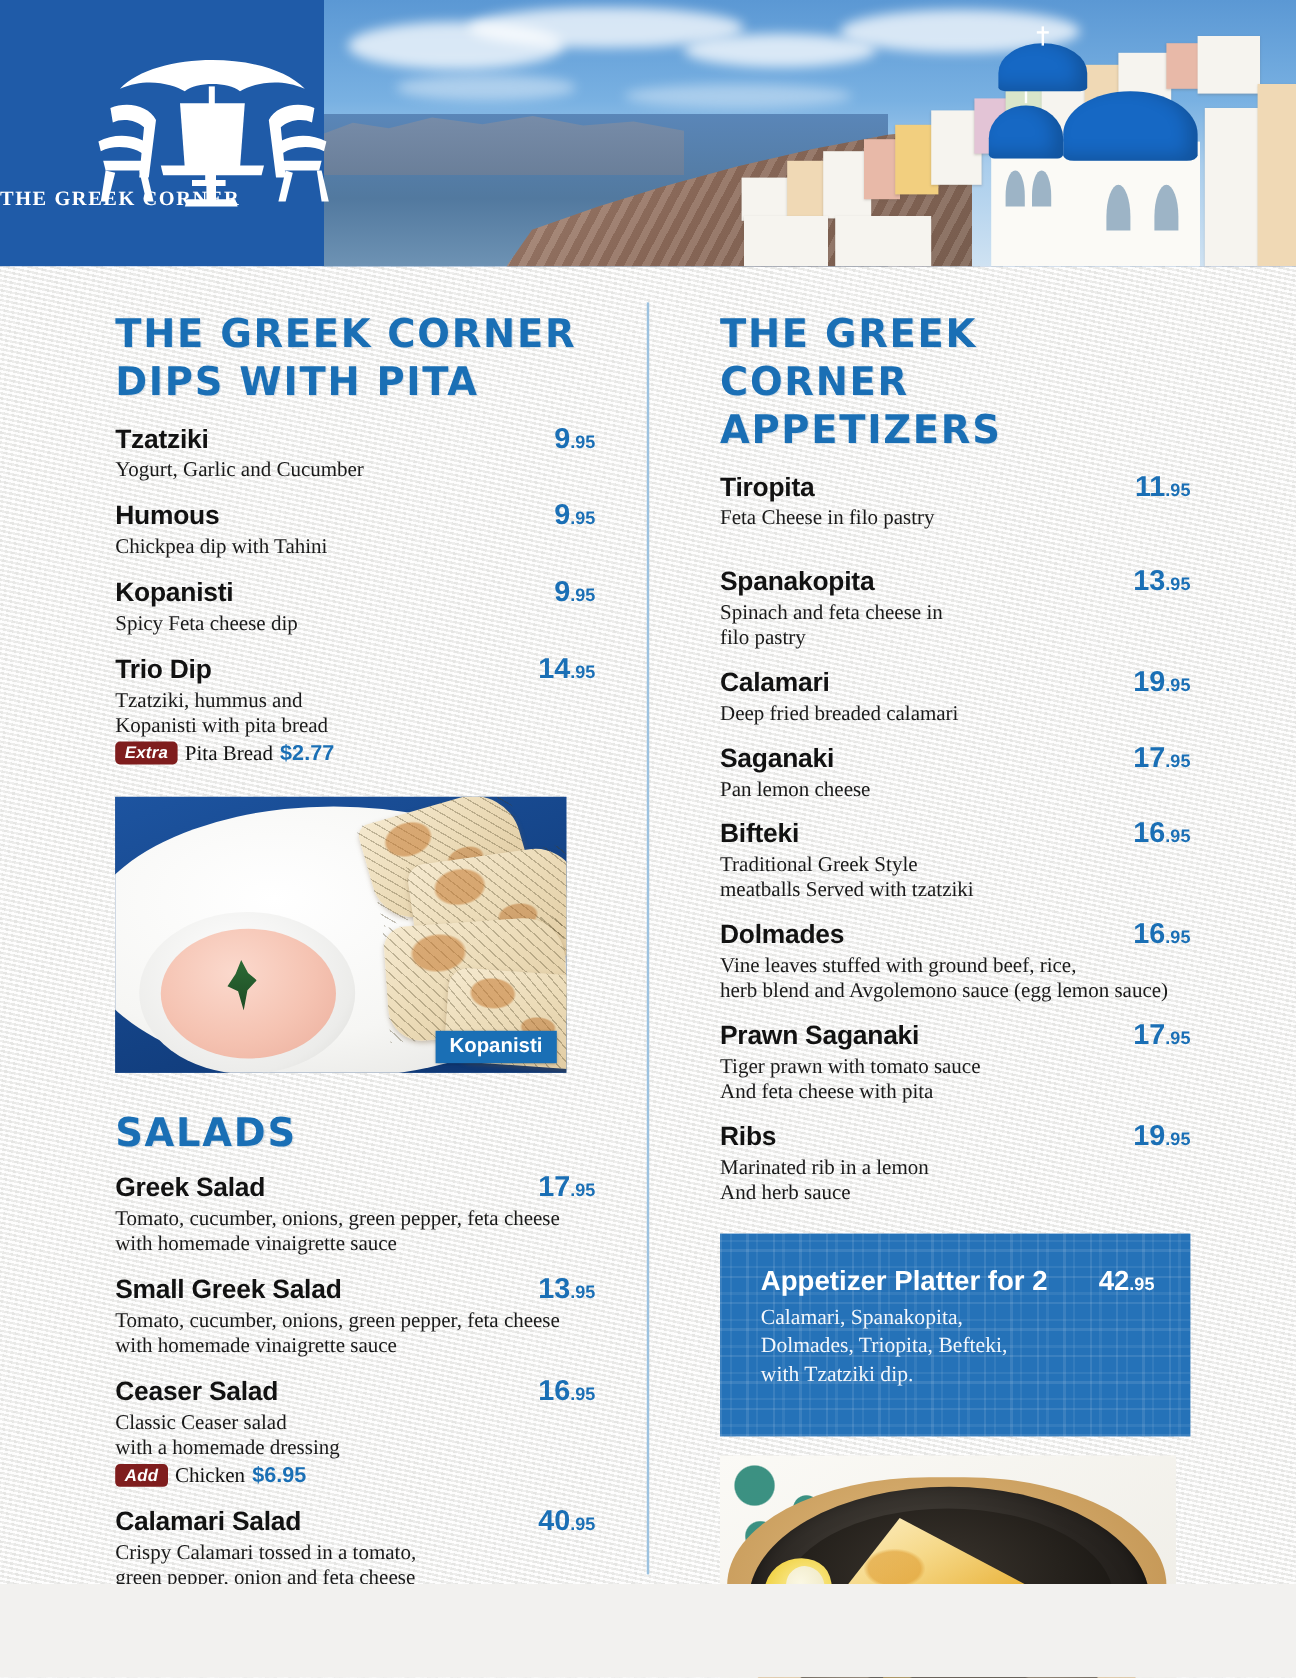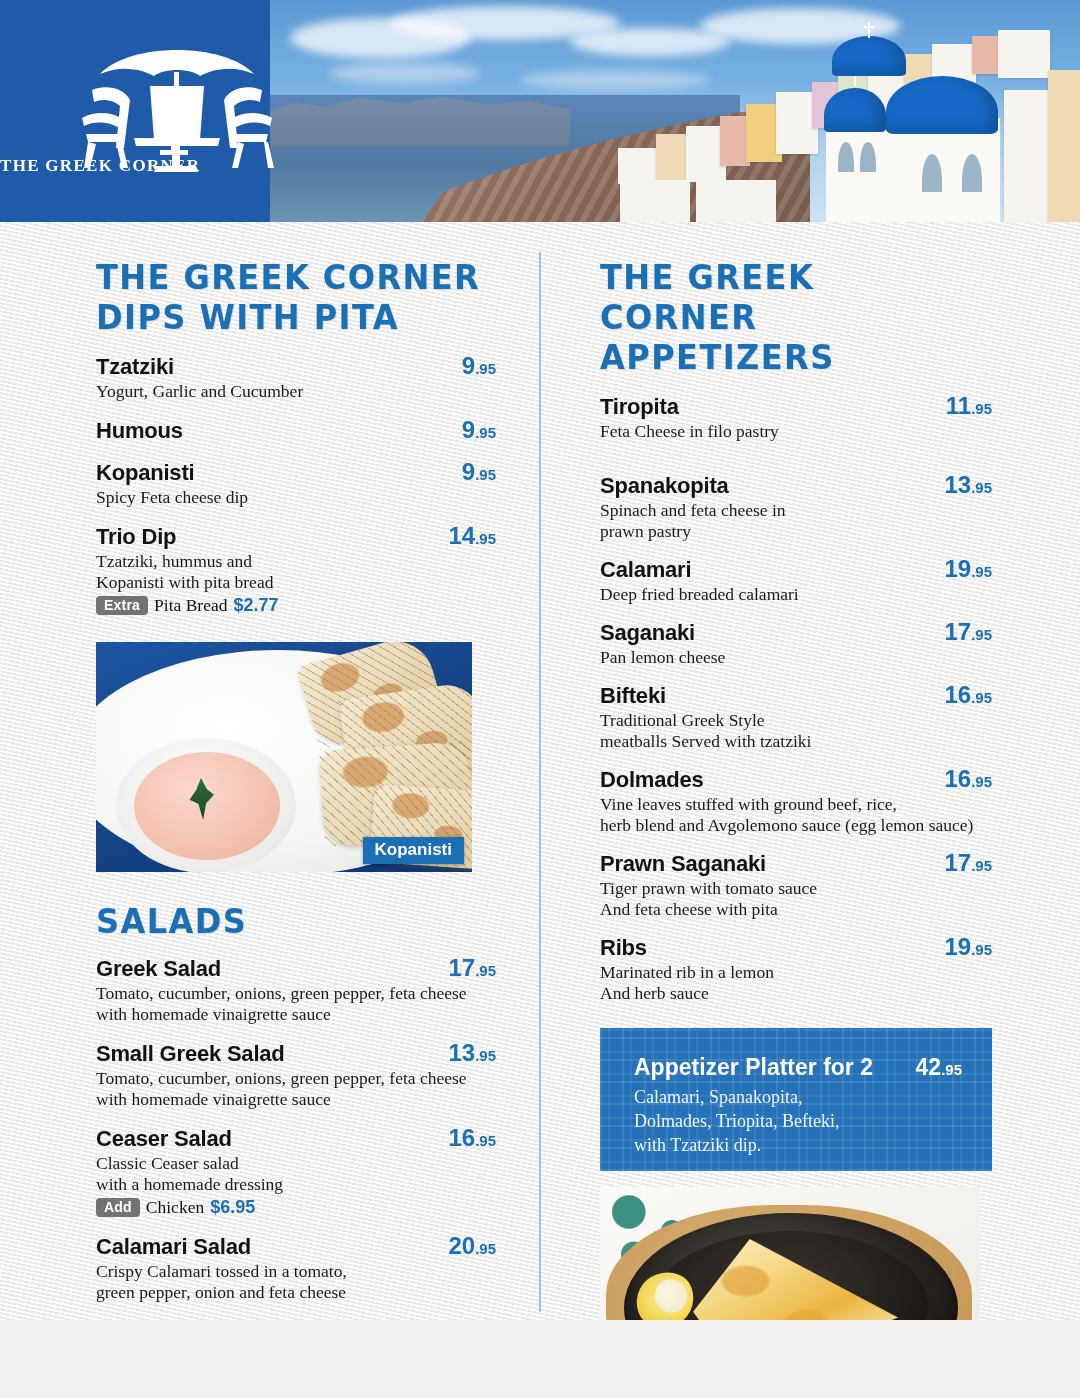--- a/index.html
+++ b/index.html
@@ -106,30 +106,30 @@
   .price .cents { font-size:15px; }
   .item-desc {
     font-family:"Liberation Serif", serif;
     font-size:17.5px; line-height:21px; color:#1a1a1a; margin-top:1px;
   }
   .extra-line {
     font-family:"Liberation Serif", serif; font-size:17.5px; color:#111;
     margin-top:2px; display:flex; align-items:center; gap:6px;
   }
   .badge {
-    background:#737373; color:#fff; font-family:"Liberation Sans", sans-serif;
-    font-weight:700; font-size:14px;
+    background:#7f1d1d; color:#fff; font-family:"Liberation Sans", sans-serif;
+    font-weight:700; font-style:italic; font-size:14px;
     padding:1px 8px 2px; border-radius:4px; letter-spacing:.2px;
   }
   .extra-price { color:#1a6fb5; font-weight:700; font-family:"Liberation Sans", sans-serif; font-size:18px; }
 
   
   .platter {
     position:relative; margin-top:24px;
-    background:#2572b8; padding:26px 30px 14px 34px; overflow:hidden;
+    background:#2572b8; padding:26px 30px 40px 34px; overflow:hidden;
   }
   .platter:before{
     content:""; position:absolute; inset:0;
     background-image:
       repeating-linear-gradient(0deg, rgba(255,255,255,.10) 0 2px, transparent 2px 22px),
       repeating-linear-gradient(90deg, rgba(255,255,255,.10) 0 2px, transparent 2px 22px),
       repeating-linear-gradient(0deg, transparent 0 8px, rgba(255,255,255,.07) 8px 10px, transparent 10px 22px),
       repeating-linear-gradient(90deg, transparent 0 8px, rgba(255,255,255,.07) 8px 10px, transparent 10px 22px);
     pointer-events:none;
   }
@@ -347,20 +347,21 @@
           <span class="price"><span>9</span><span class="cents">.95</span></span>
         </div>
         <div class="item-desc">Yogurt, Garlic and Cucumber</div>
       </div>
 
       <div class="item" style="margin-bottom:14px;">
         <div class="item-head">
           <span class="item-name">Humous</span>
           <span class="price"><span>9</span><span class="cents">.95</span></span>
         </div>
+        <div class="item-desc">Chickpea dip with Tahini</div>
       </div>
 
       <div class="item" style="margin-bottom:14px;">
         <div class="item-head">
           <span class="item-name">Kopanisti</span>
           <span class="price"><span>9</span><span class="cents">.95</span></span>
         </div>
         <div class="item-desc">Spicy Feta cheese dip</div>
       </div>
 
@@ -422,21 +423,21 @@
 with a homemade dressing</div>
         <div class="extra-line">
           <span class="badge">Add</span>
           <span>Chicken</span>
           <span class="extra-price">$6.95</span>
         </div>
       </div>
       <div class="item">
         <div class="item-head">
           <span class="item-name">Calamari Salad</span>
-          <span class="price"><span>20</span><span class="cents">.95</span></span>
+          <span class="price"><span>40</span><span class="cents">.95</span></span>
         </div>
         <div class="item-desc" style="white-space:pre-line;">Crispy Calamari tossed in a tomato,
 green pepper, onion and feta cheese</div>
       </div>
     </div>
   </div>
 
   <div class="col col-right">
 
     <div class="sect-title">
@@ -451,21 +452,21 @@
           <span class="price"><span>11</span><span class="cents">.95</span></span>
         </div>
         <div class="item-desc" style="white-space:pre-line;">Feta Cheese in filo pastry</div>
       </div>
       <div class="item" style="margin-bottom:13px;">
         <div class="item-head">
           <span class="item-name">Spanakopita</span>
           <span class="price"><span>13</span><span class="cents">.95</span></span>
         </div>
         <div class="item-desc" style="white-space:pre-line;">Spinach and feta cheese in
-prawn pastry</div>
+filo pastry</div>
       </div>
       <div class="item" style="margin-bottom:13px;">
         <div class="item-head">
           <span class="item-name">Calamari</span>
           <span class="price"><span>19</span><span class="cents">.95</span></span>
         </div>
         <div class="item-desc" style="white-space:pre-line;">Deep fried breaded calamari</div>
       </div>
       <div class="item" style="margin-bottom:13px;">
         <div class="item-head">

